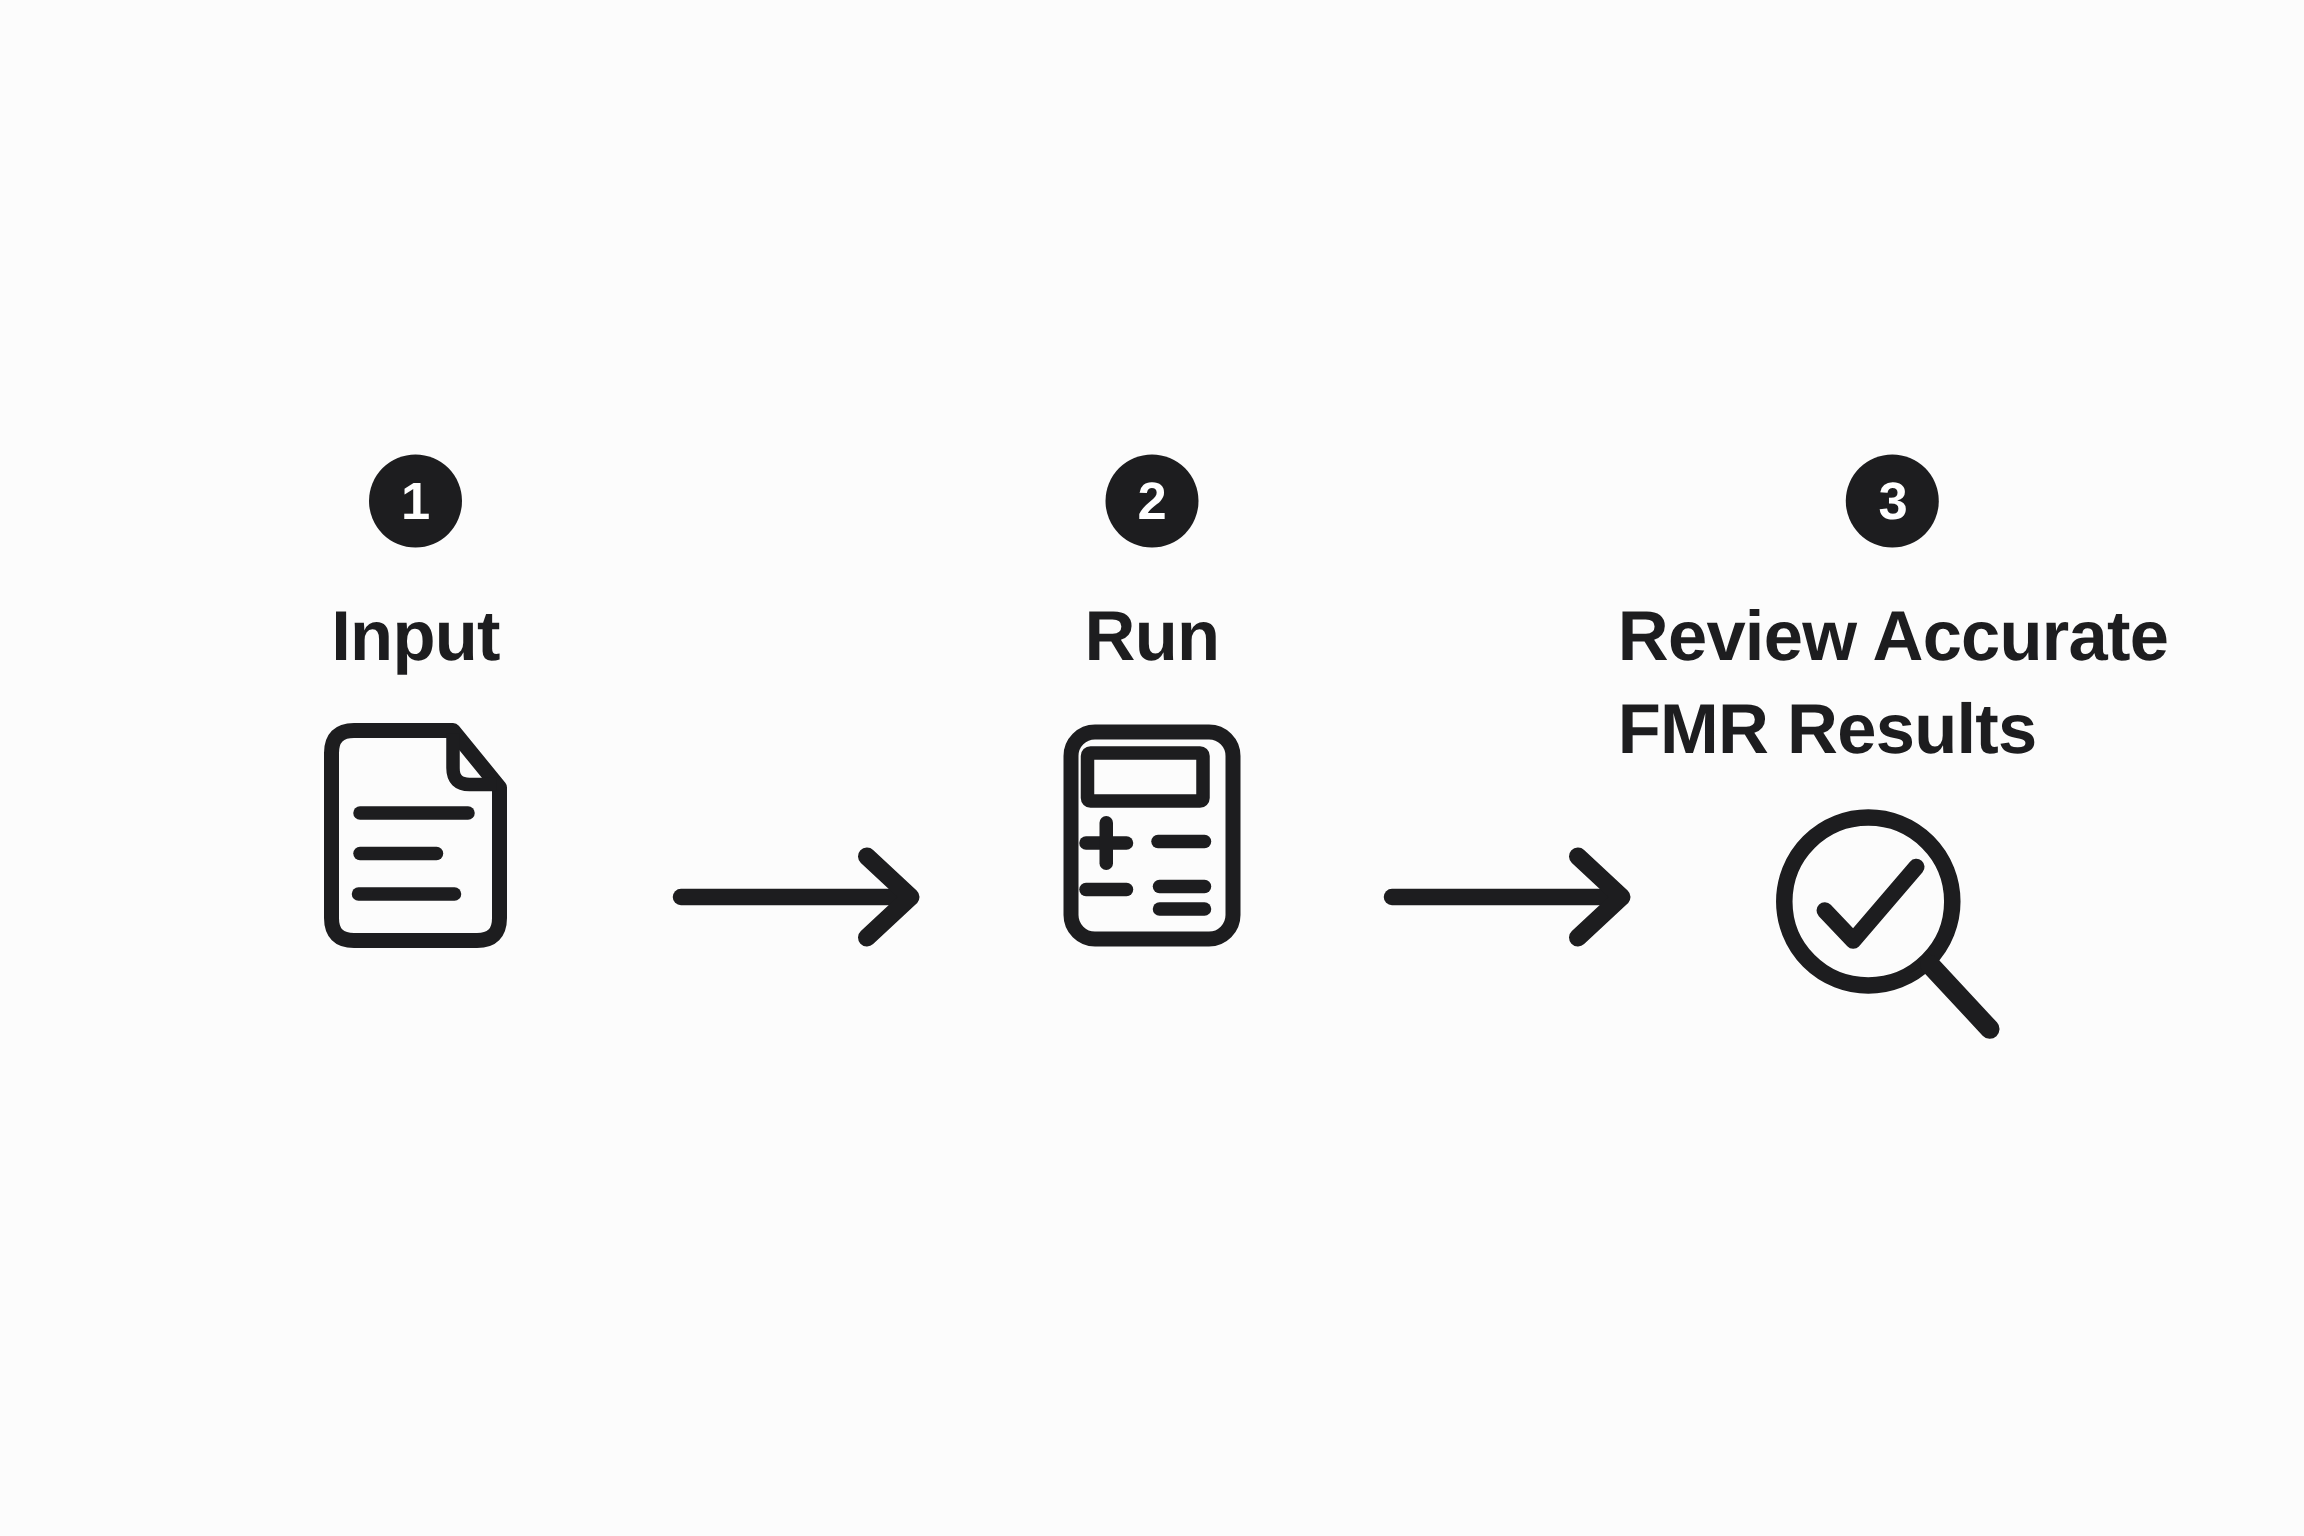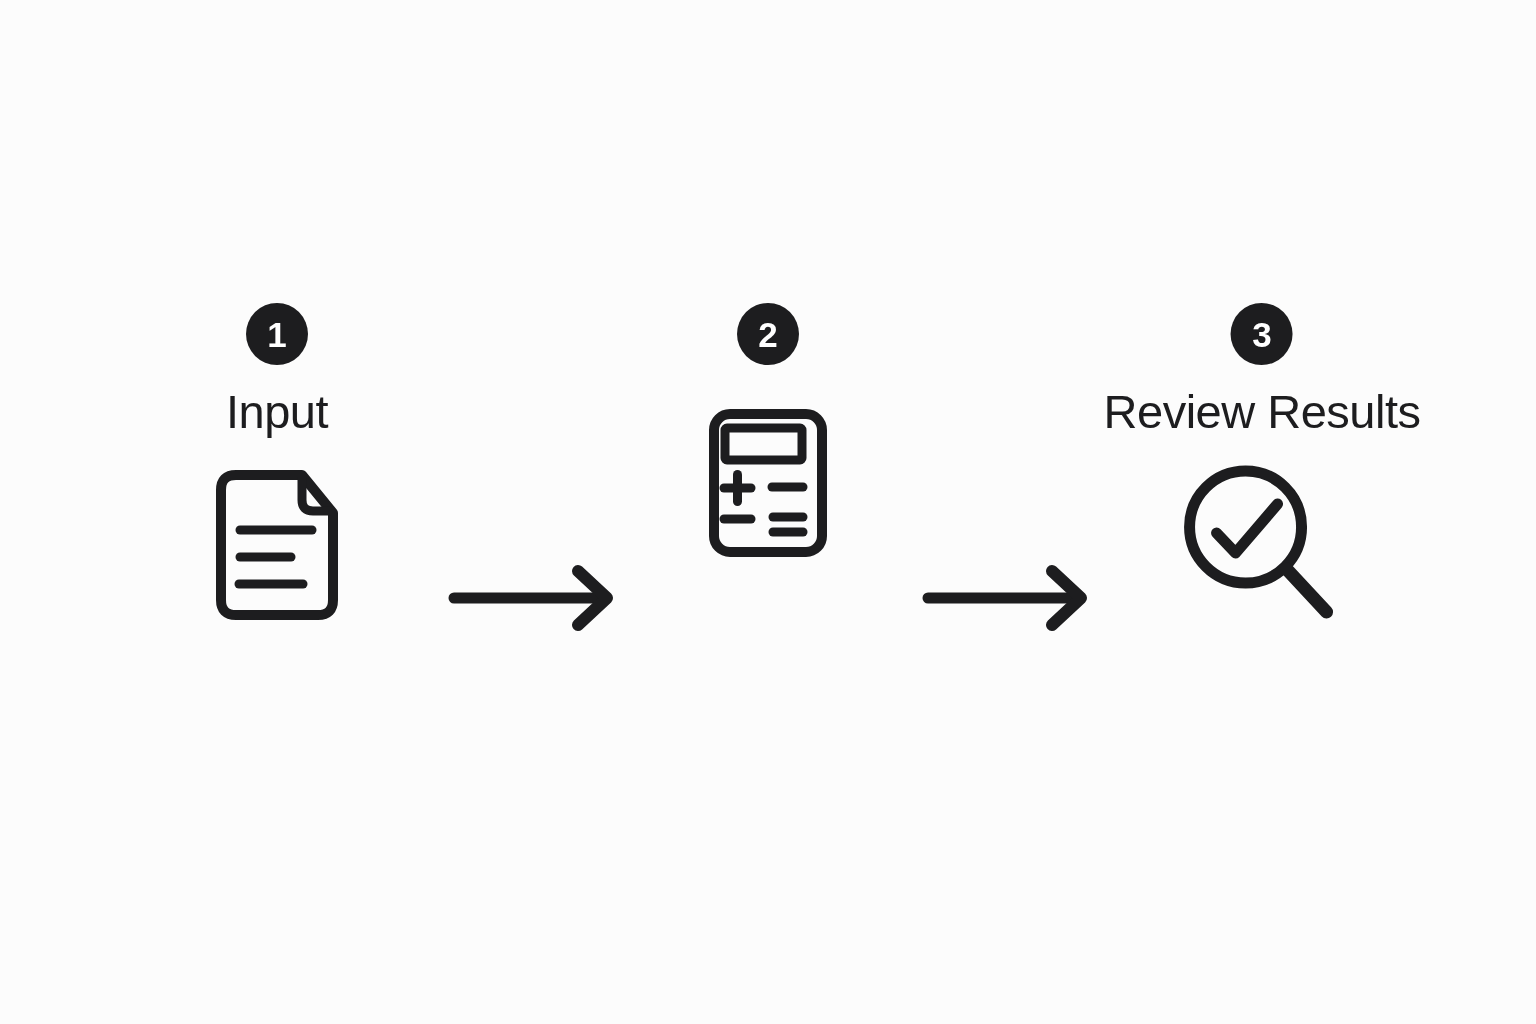--- a/index.html
+++ b/index.html
@@ -31,23 +31,23 @@
     background: var(--ink, #1d1d1f);
     color: #ffffff;
     font-size: 35px;
     font-weight: bold;
     display: flex;
     align-items: center;
     justify-content: center;
     line-height: 1;
   }
   .title {
-    margin-top: 16px;
+    margin-top: 28px;
     font-size: 47px;
-    font-weight: normal;
+    font-weight: bold;
     line-height: 62px;
     letter-spacing: -0.5px;
     color: var(--ink, #1d1d1f);
   }
   .title span { display: block; white-space: nowrap; }
   .icon-wrap {
     margin-top: 22px;
     height: 160px;
     display: flex;
     align-items: center;
@@ -92,20 +92,21 @@
       <path d="M 7 35 H 150" stroke-width="11" stroke-linecap="round"></path>
       <path d="M 131 8 L 160 35 L 131 62" stroke-width="12" stroke-linecap="round" stroke-linejoin="round"></path>
     </svg>
   </div>
 
   <div class="step step-2">
     <div class="badge">
       <span>2</span>
     </div>
     <div class="title">
+      <span>Run</span>
     </div>
     <div class="icon-wrap">
       <svg width="120" height="150" viewBox="0 0 120 150" fill="none" stroke="currentColor">
         <rect x="6" y="6" width="108" height="138" rx="16" stroke-width="10"></rect>
         <rect x="17" y="20" width="77" height="32" rx="2" stroke-width="9"></rect>
         <path d="M 16 80 H 43" stroke-width="9" stroke-linecap="round"></path>
         <path d="M 29.5 66.5 V 93.5" stroke-width="9" stroke-linecap="round"></path>
         <path d="M 64 79 H 95" stroke-width="9" stroke-linecap="round"></path>
         <path d="M 16 111 H 43" stroke-width="9" stroke-linecap="round"></path>
         <path d="M 65 109 H 95" stroke-width="9" stroke-linecap="round"></path>
@@ -119,21 +120,22 @@
       <path d="M 7 35 H 150" stroke-width="11" stroke-linecap="round"></path>
       <path d="M 131 8 L 160 35 L 131 62" stroke-width="12" stroke-linecap="round" stroke-linejoin="round"></path>
     </svg>
   </div>
 
   <div class="step step-3">
     <div class="badge">
       <span>3</span>
     </div>
     <div class="title">
-      <span>Review Results</span>
+      <span>Review Accurate</span>
+      <span>FMR Results</span>
     </div>
     <div class="icon-wrap">
       <svg width="158" height="160" viewBox="0 0 158 160" fill="none" stroke="currentColor">
         <circle cx="63" cy="62" r="56" stroke-width="11"></circle>
         <path d="M 104 104 L 144 147" stroke-width="13" stroke-linecap="round"></path>
         <path d="M 34 68 L 53 88 L 95 39" stroke-width="11" stroke-linecap="round" stroke-linejoin="round"></path>
       </svg>
     </div>
   </div>
 

